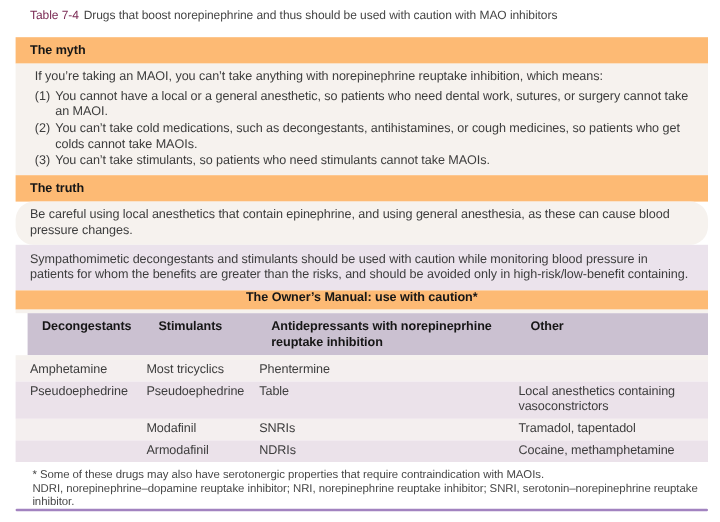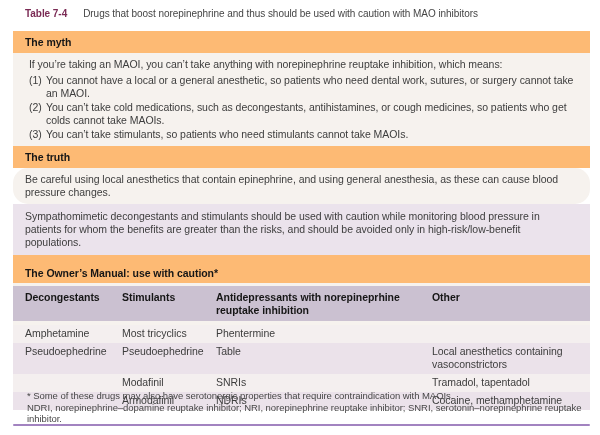--- a/index.html
+++ b/index.html
@@ -5,43 +5,44 @@
   html,body{margin:0;padding:0;}
   body{
     width:600px;height:435px;background:#ffffff;overflow:hidden;position:relative;
     font-family:"Liberation Sans",sans-serif;color:#3d3d3d;
     -webkit-font-smoothing:antialiased;
   }
   .page-title{
     position:absolute;left:25px;top:8px;width:560px;
     font-size:10px;line-height:12px;color:#454545;letter-spacing:-0.05px;
   }
-  .page-title .tbl-label{color:#7b2b55;font-weight:bold;margin-right:16px;}
+  .page-title .tbl-label{color:#7b2b55;font-weight:normal;margin-right:4px;}
   .table-wrap{
     position:absolute;left:13px;top:31px;width:577px;
     font-size:10.5px;line-height:13px;letter-spacing:-0.05px;
   }
   .band{
     background:#fdba74;color:#161616;font-weight:bold;
     padding:5px 12px 4px 12px;
   }
-  .band.short{padding:12px 12px 3px 12px;}
+  .band.short{padding:0 12px 3px 12px;text-align:center;}
   .content-cream{background:#f6f2ee;padding:5px 12px 4px 16px;}
   .content-cream p{margin:0 0 3px 0;}
   .item{display:flex;margin:0 0 1px 0;}
   .item .num{width:17px;flex-shrink:0;}
   .item .txt{flex:1;}
   .para-cream{background:#f6f2ee;padding:5px 12px;border-radius:15px;}
   .para-purple{background:#ebe3ec;padding:6px 12px;}
   .gap3{height:3px;background:#f6f2ee;}
   .gap4{height:4px;background:#f6f2ee;}
   .cols{display:grid;grid-template-columns:97px 94px 216px 1fr;}
   .colheader{
     background:#cbc1d1;color:#161616;font-weight:bold;
     padding:5px 12px 4px 12px;
+    margin-left:10px;
   }
   .colheader .cell{padding-right:10px;}
   .row{padding:2px 12px 3px 12px;}
   .row .cell{padding-right:10px;}
   .row-light{background:#f4efef;}
   .row-pink{background:#ebe2ea;}
   .footnote{
     position:absolute;left:27px;top:390px;width:556px;
     font-size:9.5px;line-height:11.5px;color:#474747;letter-spacing:-0.05px;
   }
@@ -74,21 +75,21 @@
     </div>
     <div class="item">
       <span class="num">(3)</span>
       <span class="txt">You can’t take stimulants, so patients who need stimulants cannot take MAOIs.</span>
     </div>
   </div>
 
   <div class="band">The truth</div>
 
   <div class="para-cream">Be careful using local anesthetics that contain epinephrine, and using general anesthesia, as these can cause blood pressure changes.</div>
-  <div class="para-purple">Sympathomimetic decongestants and stimulants should be used with caution while monitoring blood pressure in patients for whom the benefits are greater than the risks, and should be avoided only in high-risk/low-benefit populations.</div>
+  <div class="para-purple">Sympathomimetic decongestants and stimulants should be used with caution while monitoring blood pressure in patients for whom the benefits are greater than the risks, and should be avoided only in high-risk/low-benefit containing.</div>
 
   <div class="band short">The Owner’s Manual: use with caution*</div>
 
   <div class="gap3"></div>
 
   <div class="colheader cols">
     <div class="cell">Decongestants</div>
     <div class="cell">Stimulants</div>
     <div class="cell">Antidepressants with norepineprhine reuptake inhibition</div>
     <div class="cell">Other</div>

